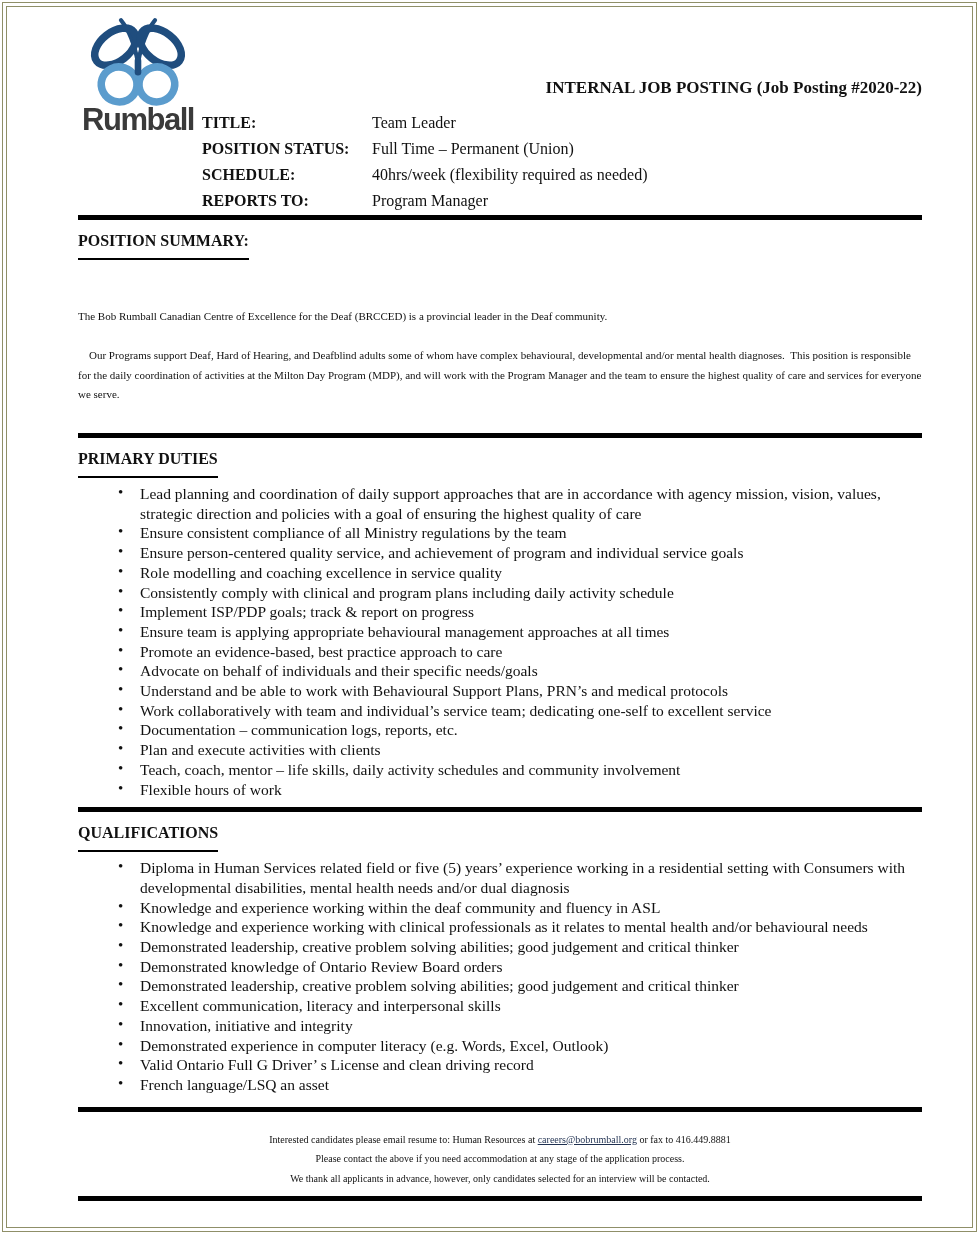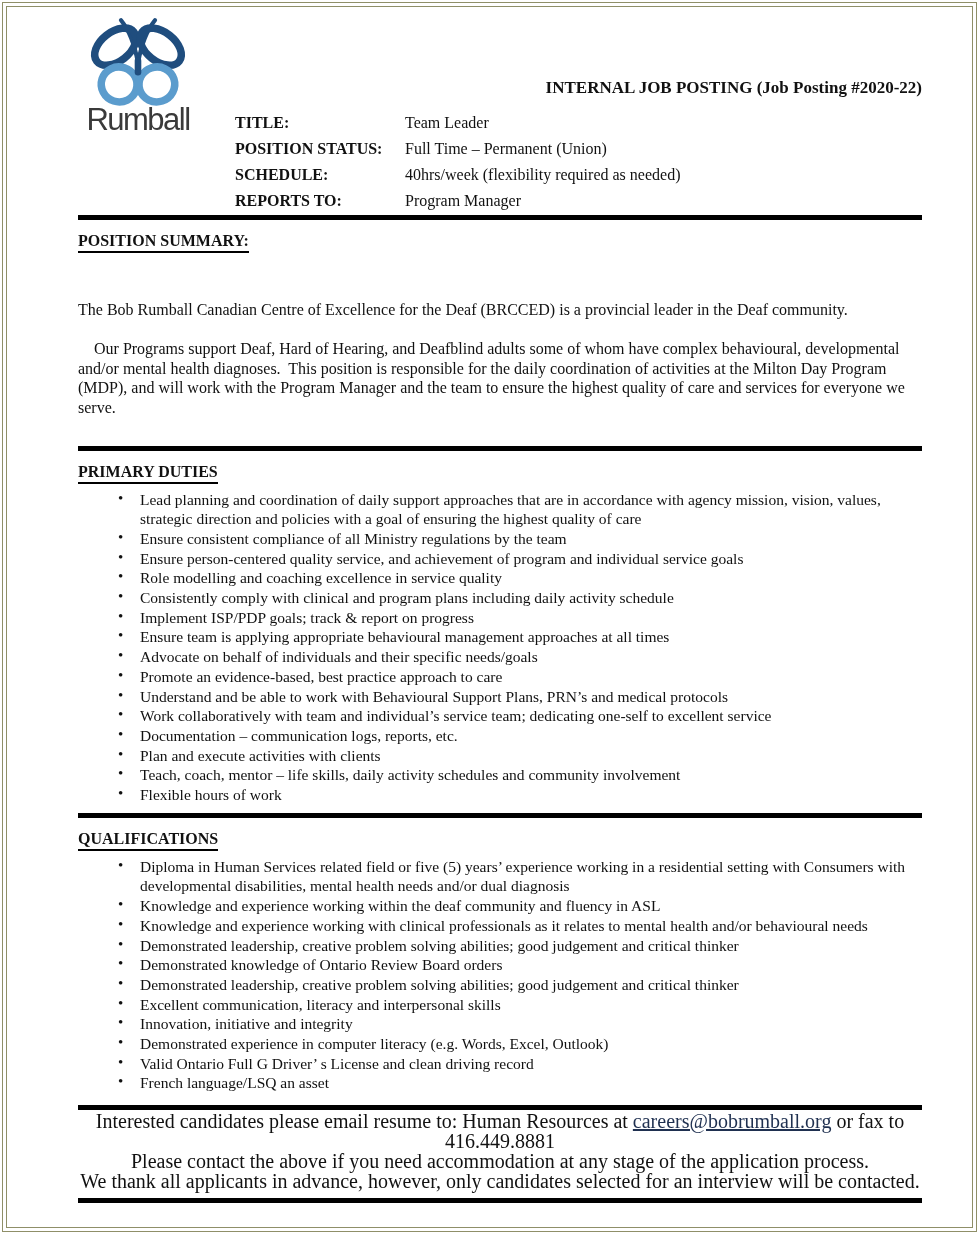--- a/index.html
+++ b/index.html
@@ -11,46 +11,46 @@
   .frame-outer { position:absolute; inset:2px; border:1px solid #8f8f68; pointer-events:none; }
   .frame-inner { position:absolute; inset:6px; border:1px solid #8f8f68; pointer-events:none; }
 
   .content { position:absolute; left:78px; top:0; width:844px; }
 
   
   .header { position:relative; height:215px; }
   .logo { position:absolute; left:4px; top:8px; width:112px; text-align:center; }
   .logo svg { display:block; margin:0 auto; }
   .logo-text {
-    font-family:"Liberation Sans", sans-serif; font-weight:normal;
+    font-family:"Liberation Sans", sans-serif; font-weight:bold;
     font-size:31px; color:#3a3a3a; letter-spacing:-1.5px; line-height:1; margin-top:-4px;
   }
   .doc-title { text-align:right; padding-top:78px; font-weight:bold; font-size:17px; }
-  .fields { position:absolute; left:157px; top:110px; }
+  .fields { position:absolute; left:124px; top:110px; }
   .field-row { display:flex; height:26px; align-items:center; font-size:16px; }
   .field-label { width:170px; font-weight:bold; }
 
   
   .rule { height:5px; background:#000; }
   .rule.r2 { margin-top:9px; }
   .rule.r3 { margin-top:8px; }
   .rule.r4 { margin-top:12px; }
 
   
   .section-heading { font-size:16px; font-weight:bold; margin-top:12px; }
-  .section-heading .hd { display:inline-block; border-bottom:2px solid #000; padding-bottom:1px; }
-  .summary-text { margin-top:8px; font-size:16px; line-height:19.5px; white-space:pre-wrap; }
+  .section-heading .hd { display:inline-block; border-bottom:2px solid #000; padding-bottom:8px; }
+  .summary-text { margin-top:8px; font-size:11px; line-height:19.5px; white-space:pre-wrap; }
   .line-block { display:block; }
 
   ul.bullets { margin:6px 0 0 0; padding:0 0 0 40px; list-style:none; font-size:15.5px; line-height:19.7px; }
   ul.bullets li { position:relative; padding-left:22px; }
   ul.bullets li::before { content:"\2022"; position:absolute; left:0; top:-1px; font-size:15px; }
 
   
-  .footer-box { padding:2px 0 7px 0; text-align:center; font-size:20px; line-height:19.8px; }
+  .footer-box { padding:18px 0 7px 0; text-align:center; font-size:10px; line-height:19.8px; }
   .footer-bold { font-weight:normal; }
   .email-link { color:#1f3050; text-decoration:underline; cursor:pointer; }
 </style>
 </head>
 <body>
 
 <div class="frame-outer"></div>
 <div class="frame-inner"></div>
 
 <div class="content">
@@ -113,22 +113,22 @@
     <span class="hd">PRIMARY DUTIES</span>
   </div>
   <ul class="bullets">
     <li>Lead planning and coordination of daily support approaches that are in accordance with agency mission, vision, values, strategic direction and policies with a goal of ensuring the highest quality of care</li>
     <li>Ensure consistent compliance of all Ministry regulations by the team</li>
     <li>Ensure person-centered quality service, and achievement of program and individual service goals</li>
     <li>Role modelling and coaching excellence in service quality</li>
     <li>Consistently comply with clinical and program plans including daily activity schedule</li>
     <li>Implement ISP/PDP goals; track &amp; report on progress</li>
     <li>Ensure team is applying appropriate behavioural management approaches at all times</li>
+    <li>Promote an evidence-based, best practice approach to care</li>
     <li>Advocate on behalf of individuals and their specific needs/goals</li>
-    <li>Promote an evidence-based, best practice approach to care</li>
     <li>Understand and be able to work with Behavioural Support Plans, PRN’s and medical protocols</li>
     <li>Work collaboratively with team and individual’s service team; dedicating one-self to excellent service</li>
     <li>Documentation – communication logs, reports, etc.</li>
     <li>Plan and execute activities with clients</li>
     <li>Teach, coach, mentor – life skills, daily activity schedules and community involvement</li>
     <li>Flexible hours of work</li>
   </ul>
 
   <div class="rule r3"></div>
 

